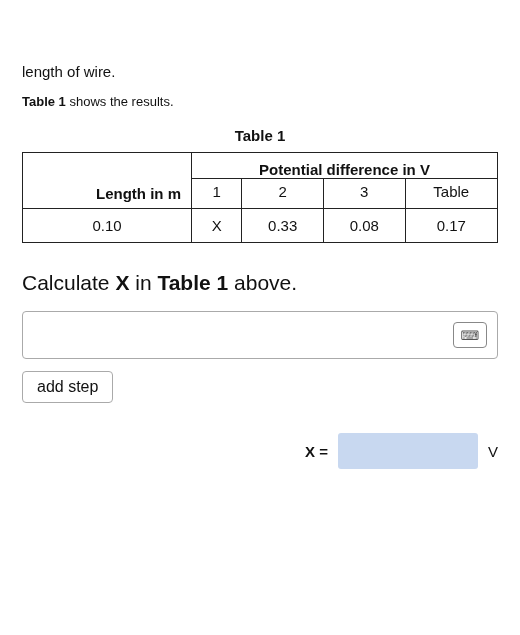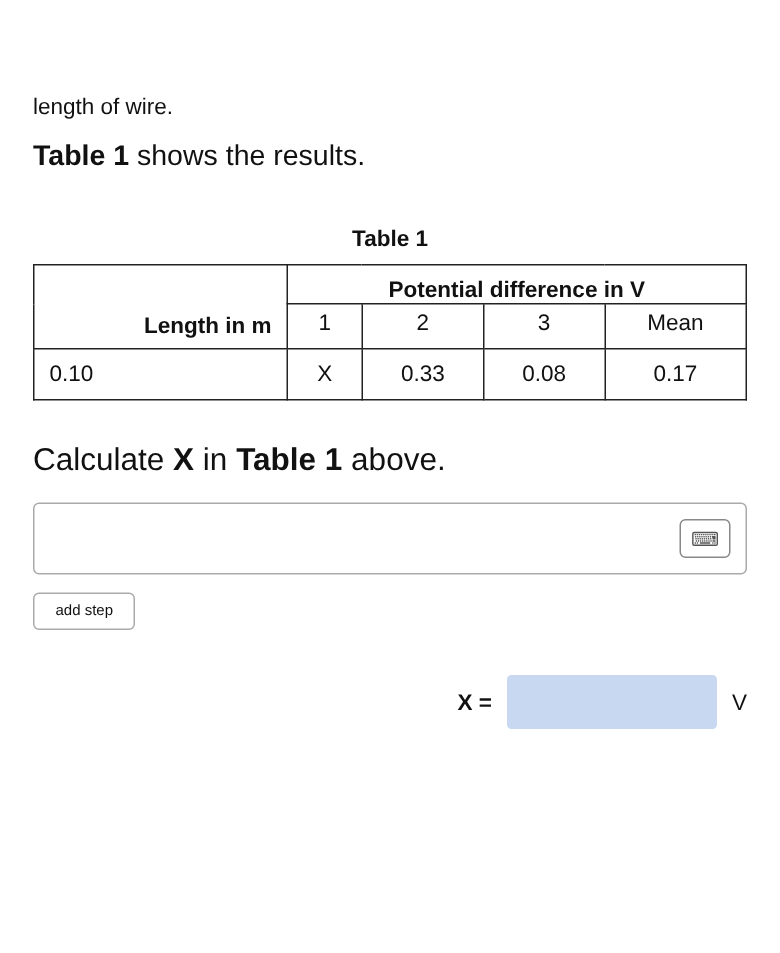--- a/index.html
+++ b/index.html
@@ -19,22 +19,22 @@
     }
 
     .intro-text {
       font-size: 15px;
       color: #111;
       margin-bottom: 14px;
       margin-top: 45px;
     }
 
     .table-label-line {
-      font-size: 19px;
-      margin-bottom: 35px;
+      font-size: 13px;
+      margin-bottom: 18px;
     }
 
     .table-label-line span.bold {
       font-weight: bold;
     }
 
     .table-title {
       text-align: center;
       font-weight: bold;
       font-size: 15px;
@@ -53,21 +53,21 @@
       padding: 8px 10px;
       text-align: center;
       font-size: 15px;
     }
 
     .data-table th {
       font-weight: bold;
     }
 
     .data-table td.left-align {
-      text-align: left;
+      text-align: center;
     }
 
     .calculate-text {
       font-size: 21px;
       margin-bottom: 16px;
     }
 
     .calculate-text .bold {
       font-weight: bold;
     }
@@ -95,21 +95,21 @@
       justify-content: center;
       color: #555;
       font-size: 13px;
     }
 
     .add-step-btn {
       border: 1.5px solid #aaa;
       border-radius: 4px;
       background: #fff;
       padding: 6px 14px;
-      font-size: 10px;
+      font-size: 16px;
       color: #111;
       cursor: pointer;
       margin-bottom: 22px;
     }
 
     .result-row {
       display: flex;
       align-items: center;
       justify-content: flex-end;
       gap: 10px;
@@ -180,21 +180,21 @@
 <table class="data-table">
   <thead>
     <tr>
       <th class="top-header-length" rowspan="2" style="vertical-align:bottom;">Length in m</th>
       <th class="top-header-pd" colspan="4">Potential difference in V</th>
     </tr>
     <tr>
       <th class="sub-header">1</th>
       <th class="sub-header">2</th>
       <th class="sub-header">3</th>
-      <th class="sub-header">Mean</th>
+      <th class="sub-header">Table</th>
     </tr>
   </thead>
   <tbody>
     <tr>
       <td class="left-align">0.10</td>
       <td>X</td>
       <td>0.33</td>
       <td>0.08</td>
       <td>0.17</td>
     </tr>

